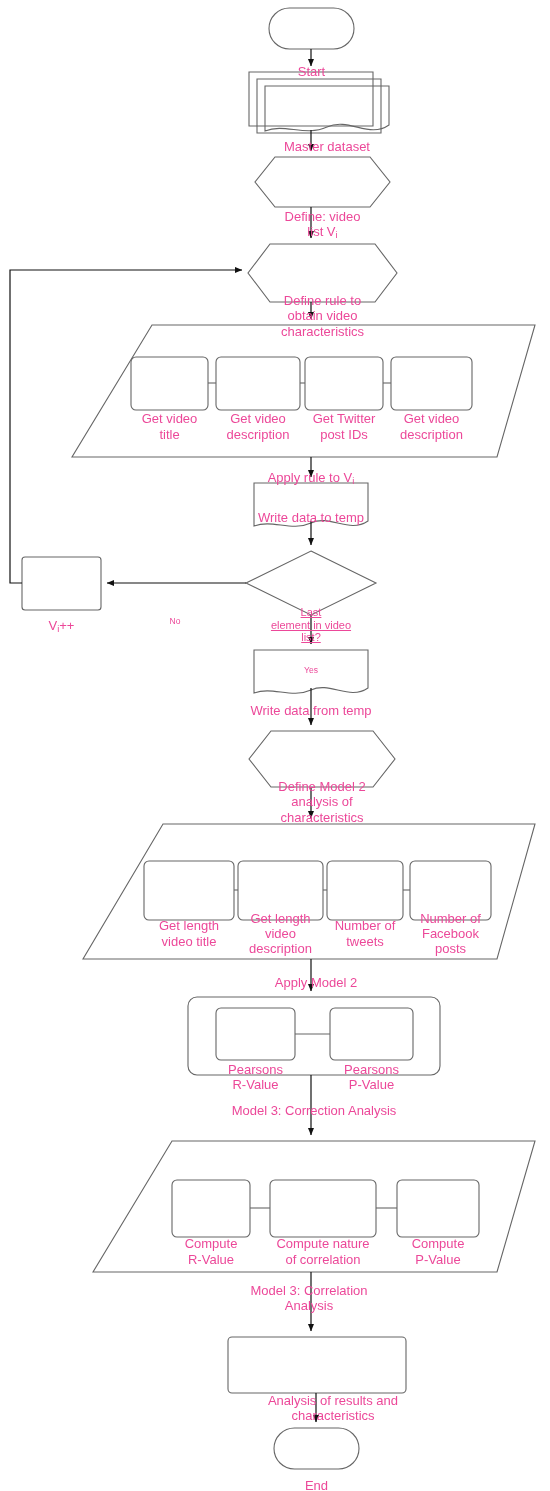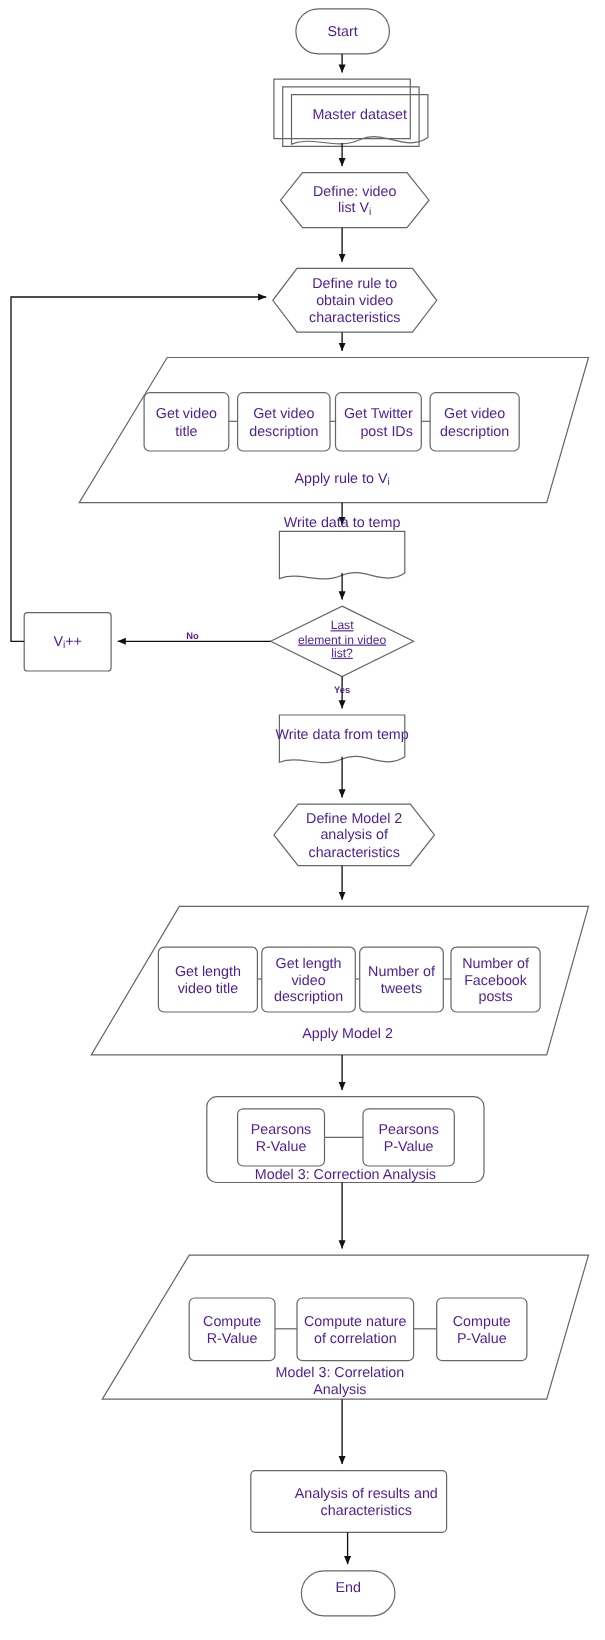--- a/index.html
+++ b/index.html
@@ -24,30 +24,31 @@
     top: 0;
   }
   .node-label {
     position: absolute;
     display: flex;
     align-items: center;
     justify-content: center;
     text-align: center;
     line-height: 1.18;
     font-size: 13px;
-    color: #4c1d95;
+    color: #ec4899;
     pointer-events: none;
     white-space: pre-line;
+    margin-top: 43px;
   }
   .lbl-sm {
     font-size: 11px;
   }
   .lbl-xs {
     font-size: 8.5px;
-    font-weight: bold;
+    font-weight: normal;
   }
   .lbl-grp {
     font-size: 13px;
   }
   sub {
     font-size: 0.72em;
     vertical-align: -0.25em;
   }
 </style>
 </head>
@@ -152,21 +153,21 @@
   <div class="node-label" style="left:255px; top:157px; width:135px; height:50px;"><span>Define: video<br>list V<sub>i</sub></span></div>
 
   <div class="node-label" style="left:248px; top:244px; width:149px; height:58px;">Define rule to
 obtain video
 characteristics</div>
 
   <div class="node-label" style="left:131px; top:357px; width:77px; height:53px;">Get video
 title</div>
   <div class="node-label" style="left:216px; top:357px; width:84px; height:53px;">Get video
 description</div>
-  <div class="node-label" style="left:305px; top:357px; width:78px; height:53px;text-align:right;">Get Twitter
+  <div class="node-label" style="left:305px; top:357px; width:78px; height:53px;">Get Twitter
 post IDs</div>
   <div class="node-label" style="left:391px; top:357px; width:81px; height:53px;">Get video
 description</div>
   <div class="node-label lbl-grp" style="left:241px; top:428px; width:140px; height:16px;"><span>Apply rule to V<sub>i</sub></span></div>
 
   <div class="node-label" style="left:254px; top:459px; width:114px; height:32px;">Write data to temp</div>
 
   <div class="node-label lbl-sm" style="left:254px; top:553px; width:114px; height:58px;text-decoration:underline;">Last
 element in video
 list?</div>

